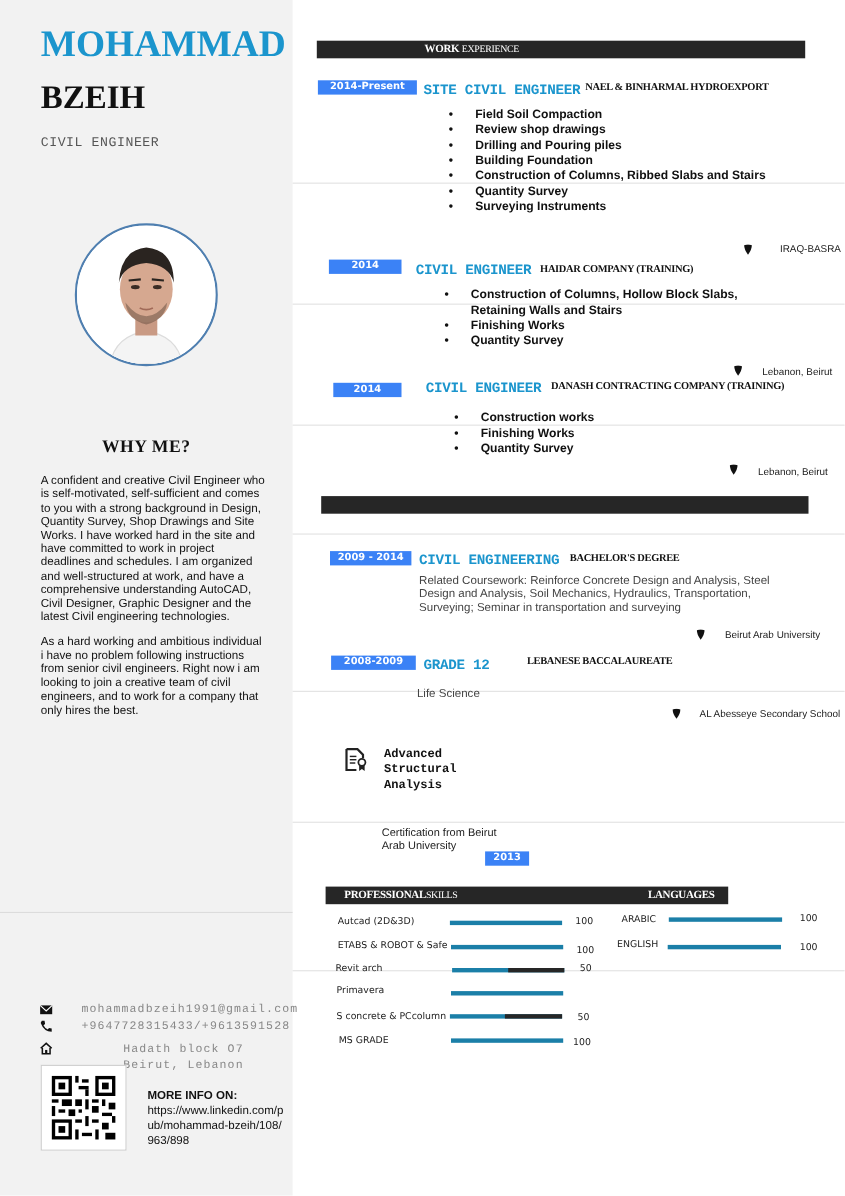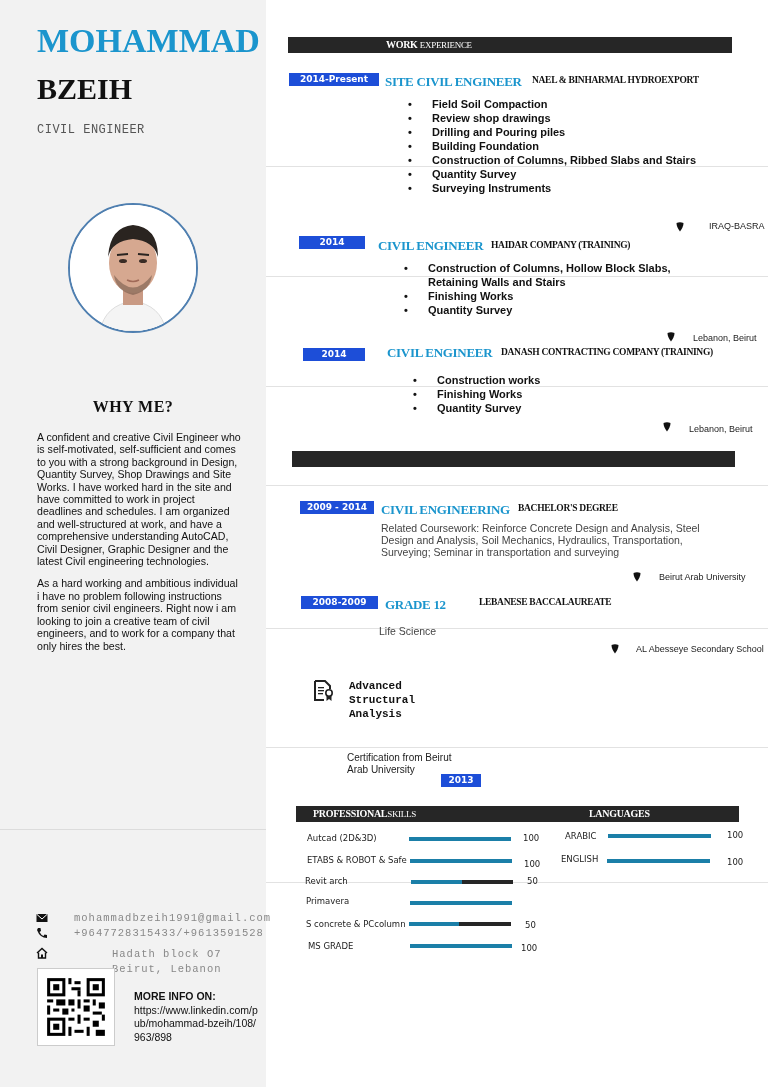--- a/index.html
+++ b/index.html
@@ -14,22 +14,22 @@
   .why-title { left:0; width:266px; top:398px; text-align:center; font-family:"Liberation Serif", serif; font-weight:bold; font-size:16px; letter-spacing:0.5px; }
   .why-text { left:37px; top:431px; width:205px; font-size:10.6px; line-height:12.4px; color:#111; }
   .why-text p { margin:0 0 10px 0; }
   .contact-row { position:absolute; left:36px; font-family:"Liberation Mono", monospace; font-size:10.5px; color:#888; letter-spacing:1px; }
   .contact-icon { position:absolute; left:36px; width:12px; height:12px; }
   .qr { left:37px; top:968px; width:76px; height:76px; background:#fff; border:1px solid #ccc; }
   .more-info { left:134px; top:990px; font-size:10.5px; line-height:13.5px; width:125px; }
   .more-info b { font-size:10.5px; }
   .bar-header { position:absolute; background:#262626; color:#fff; }
   .section-title { font-family:"Liberation Serif", serif; font-size:10px; letter-spacing:-0.3px; }
-  .date-badge { position:absolute; background:#1d4ed8; color:#fff; font-family:"DejaVu Sans", sans-serif; font-weight:bold; font-size:9px; text-align:center; line-height:13px; height:13px; }
-  .role { position:absolute; font-family:Liberation Serif, serif; font-weight:bold; font-size:13px; color:#1b95cd; letter-spacing:-0.3px; }
+  .date-badge { position:absolute; background:#3b82f6; color:#fff; font-family:"DejaVu Sans", sans-serif; font-weight:bold; font-size:9px; text-align:center; line-height:13px; height:13px; }
+  .role { position:absolute; font-family:Liberation Mono, monospace; font-weight:bold; font-size:13px; color:#1b95cd; letter-spacing:-0.3px; }
   .company { position:absolute; font-family:"Liberation Serif", serif; font-weight:bold; font-size:9.5px; color:#111; letter-spacing:-0.3px; }
   ul.duties { position:absolute; margin:0; padding:0; list-style:none; font-weight:bold; font-size:11px; line-height:14px; }
   ul.duties li { position:relative; padding-left:24px; }
   ul.duties li::before { content:"•"; position:absolute; left:0; top:0; font-size:11px; }
   .loc { position:absolute; font-size:9px; color:#222; }
   .pin { position:absolute; width:8px; height:10px; }
   .desc { position:absolute; font-size:10.5px; line-height:11.8px; color:#444; }
   .skill-label { position:absolute; font-family:"DejaVu Sans", sans-serif; font-size:8.5px; color:#222; }
   .skill-val { position:absolute; font-family:"DejaVu Sans", sans-serif; font-size:8.5px; color:#222; }
   .skill-bar { position:absolute; height:4px; background:#1b7fa8; }
@@ -220,21 +220,21 @@
   <rect x="5" y="7" width="6" height="1.3" fill="#222"></rect>
   <rect x="5" y="10" width="6" height="1.3" fill="#222"></rect>
   <rect x="5" y="13" width="5" height="1.3" fill="#222"></rect>
   <circle cx="16" cy="13" r="3.2" stroke="#222" stroke-width="1.6" fill="none"></circle>
   <path d="M13.5 16 L13.5 21 L16 19 L18.5 21 L18.5 16" fill="#222"></path>
 </svg>
 <div class="abs cert-title" style="width:100px;">Advanced Structural Analysis</div>
 <div class="abs cert-desc" style="width:120px;">Certification from Beirut Arab University</div>
 <div class="date-badge" style="left:441px; top:774px; width:40px;">2013</div>
 
-<div class="bar-header" style="left:296px; top:806px; width:443px; height:16px;">
+<div class="bar-header" style="left:296px; top:806px; width:366px; height:16px;">
   <span class="section-title" style="position:absolute; left:17px; top:2px;">
     <b>PROFESSIONAL</b><span style="font-size:9px;">SKILLS</span>
   </span>
   <b class="section-title" style="position:absolute; left:293px; top:2px;">LANGUAGES</b>
 </div>
 
 <div class="skill-label" style="left:307px; top:833px;">Autcad (2D&amp;3D)</div>
 <div class="skill-bar" style="left:409px; top:837px; width:102px;"></div>
 <div class="skill-val" style="left:523px; top:833px;">100</div>
 

